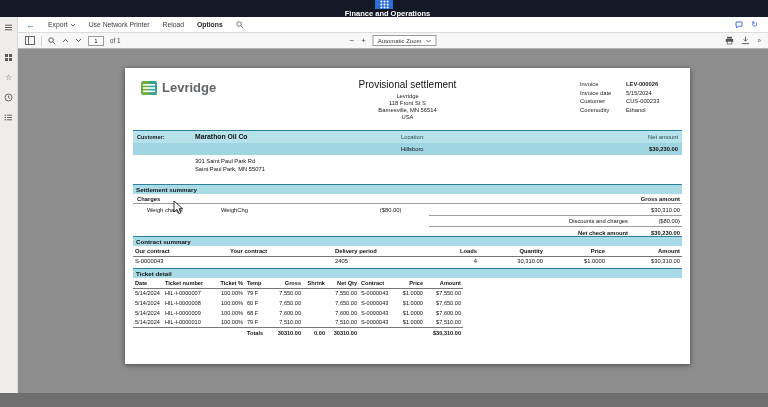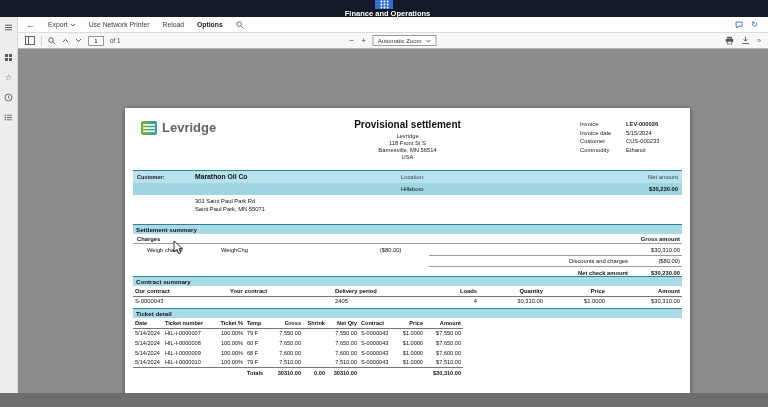--- a/index.html
+++ b/index.html
@@ -34,28 +34,28 @@
   .pt-icon { color:#555; display:flex; align-items:center; justify-content:center; cursor:pointer; }
   .pt-sep { width:1px; height:10px; background:#cfcfcf; }
   .page-box { width:16px; height:10px; background:#fff; border:1px solid #9a9a9a; font-size:6px; text-align:center; font-family:"Liberation Sans", sans-serif; padding:0; }
   .zoom-group { position:absolute; left:50%; transform:translateX(-50%); display:flex; align-items:center; gap:7px; }
   .zoom-btn { font-size:8px; color:#444; cursor:pointer; }
   .zoom-select { display:flex; align-items:center; gap:4px; background:#fff; border:1px solid #9a9a9a; height:11px; padding:0 4px; font-size:6px; color:#333; cursor:pointer; }
   .pt-right { margin-left:auto; display:flex; align-items:center; gap:7px; }
 
   
   .viewer { position:absolute; top:49px; left:18px; width:750px; height:344px; background:#8d8d8d; }
-  .page { position:absolute; left:107px; top:19px; width:565px; height:296px; background:#fff; box-shadow:0 1px 5px rgba(0,0,0,.5); font-size:6px;margin-top:40px; }
+  .page { position:absolute; left:107px; top:19px; width:565px; height:296px; background:#fff; box-shadow:0 1px 5px rgba(0,0,0,.5); font-size:6px; }
   .footer { position:absolute; top:393px; left:0; width:768px; height:14px; background:#6e6e6e; }
 
   
   .logo { position:absolute; left:14px; top:9px; display:flex; align-items:center; gap:3px; }
   .logo-text { font-size:13px; color:#60656a; font-weight:600; }
   .doc-center { position:absolute; left:0; right:0; top:11px; text-align:center; }
-  .doc-title { font-size:10px; font-weight:bold; color:#111; }
+  .doc-title { font-size:10px; font-weight:normal; color:#111; }
   .company-lines div { font-size:5.8px; line-height:7px; color:#222; }
   .company-lines { margin-top:3px; }
   .doc-meta { position:absolute; right:12px; top:13px; display:grid; grid-template-columns:46px 52px; row-gap:2.5px; font-size:5.8px; color:#222; }
   .doc-meta .val { text-align:left; }
   .doc-meta .b { font-weight:bold; }
 
   
   .cust-band { position:absolute; left:8px; right:8px; top:62px; border-top:1.5px solid #2e8198; }
   .cust-row { position:relative; height:12px; font-size:5.8px; }
   .cust-row.r1 { background:#b7e1eb; }

